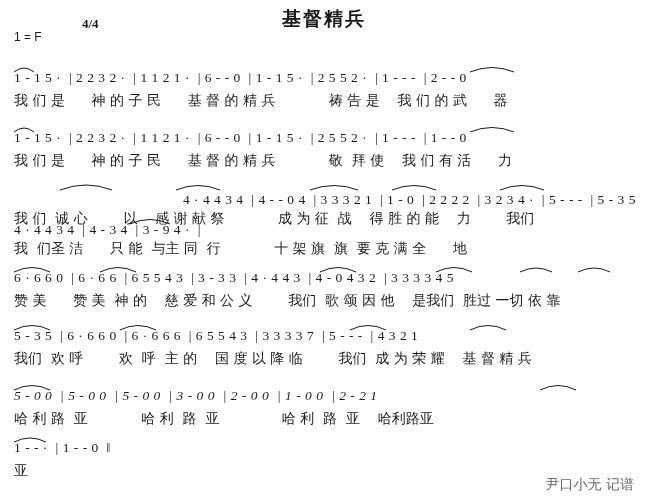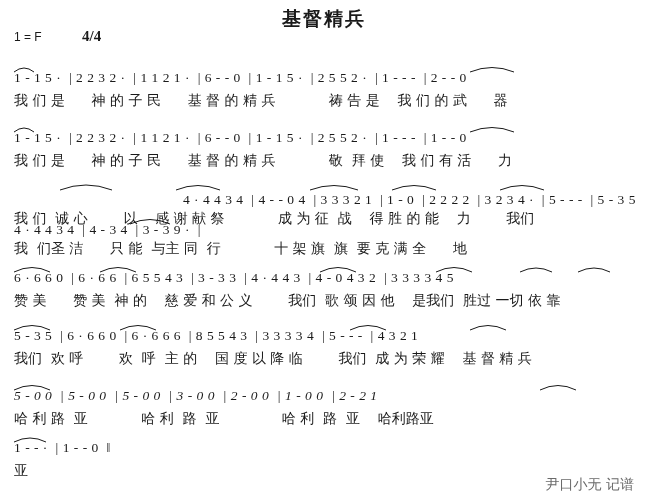--- a/index.html
+++ b/index.html
@@ -33,23 +33,23 @@
   }
   .keyinfo {
     position: absolute;
     top: 30px;
     left: 14px;
     font-size: 12px;
     font-family: Liberation Sans, sans-serif;
   }
   .meter {
     position: absolute;
-    top: 28px;
+    top: 16px;
     left: 82px;
-    font-size: 15px;
+    font-size: 13px;
     font-weight: bold;
     font-family: "Liberation Serif", serif;
   }
   
   .system {
     position: absolute;
     left: 0;
     width: 648px;
   }
   .notes {
@@ -106,31 +106,31 @@
   </div>
 
   <div class="system" style="top:130px;">
     <div class="notes" style="top:0px;">1 - 1 5 ·  | 2 2 3 2 ·  | 1 1 2 1 ·  | 6 - - 0  | 1 - 1 5 ·  | 2 5 5 2 ·  | 1 - - -  | 1 - - 0</div>
     <div class="lyrics" style="top:22px;">我 们 是      神 的 子 民      基 督 的 精 兵            敬  拜 使    我 们 有 活      力</div>
   </div>
 
   <div class="system" style="top:188px;">
     <div class="notes" style="top:4px;text-align:right;">4 · 4 4 3 4  | 4 - - 0 4  | 3 3 3 2 1  | 1 - 0  | 2 2 2 2  | 3 2 3 4 ·  | 5 - - -  | 5 - 3 5</div>
     <div class="lyrics" style="top:22px;">我 们  诚 心        以    感 谢 献 祭            成 为 征  战    得 胜 的 能    力        我们</div>
-    <div class="notes" style="top:34px;">4 · 4 4 3 4  | 4 - 3 4  | 3 - 3 9 ·  |</div>
+    <div class="notes" style="top:34px;">4 · 4 4 3 4  | 4 - 3 4  | 3 - 9 4 ·  |</div>
     <div class="lyrics lyrics2" style="top:52px;">我  们圣 洁      只 能  与主 同  行            十 架 旗  旗  要 克 满 全      地</div>
   </div>
 
   <div class="system" style="top:270px;">
     <div class="notes" style="top:0px;">6 · 6 6 0  | 6 · 6 6  | 6 5 5 4 3  | 3 - 3 3  | 4 · 4 4 3  | 4 - 0 4 3 2  | 3 3 3 3 4 5</div>
     <div class="lyrics" style="top:22px;">赞 美      赞 美  神 的    慈 爱 和 公 义        我们  歌 颂 因 他    是我们  胜过 一切 依 靠</div>
   </div>
 
   <div class="system" style="top:328px;">
-    <div class="notes" style="top:0px;">5 - 3 5  | 6 · 6 6 0  | 6 · 6 6 6  | 8 5 5 4 3  | 3 3 3 3 4  | 5 - - -  | 4 3 2 1</div>
+    <div class="notes" style="top:0px;">5 - 3 5  | 6 · 6 6 0  | 6 · 6 6 6  | 6 5 5 4 3  | 3 3 3 3 7  | 5 - - -  | 4 3 2 1</div>
     <div class="lyrics" style="top:22px;">我们  欢 呼        欢  呼  主 的    国 度 以 降 临        我们  成 为 荣 耀    基 督 精 兵</div>
   </div>
 
   <div class="system" style="top:388px;">
     <div class="notes" style="top:0px;font-style:italic;">5 - 0 0  | 5 - 0 0  | 5 - 0 0  | 3 - 0 0  | 2 - 0 0  | 1 - 0 0  | 2 - 2 1</div>
     <div class="lyrics" style="top:22px;">哈 利 路  亚            哈 利  路  亚              哈 利  路  亚    哈利路亚</div>
   </div>
 
   <div class="system" style="top:440px;">
     <div class="notes" style="top:0px;">1 - - ·  | 1 - - 0  ‖</div>

